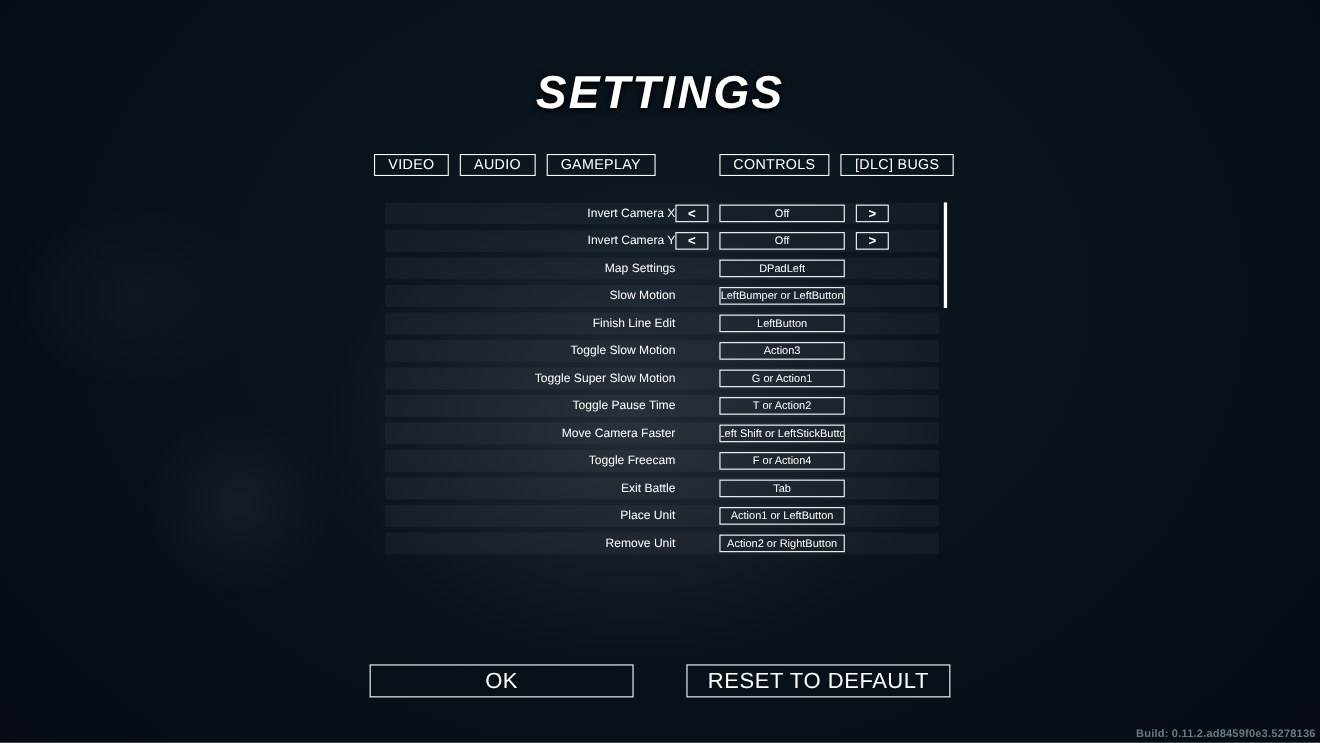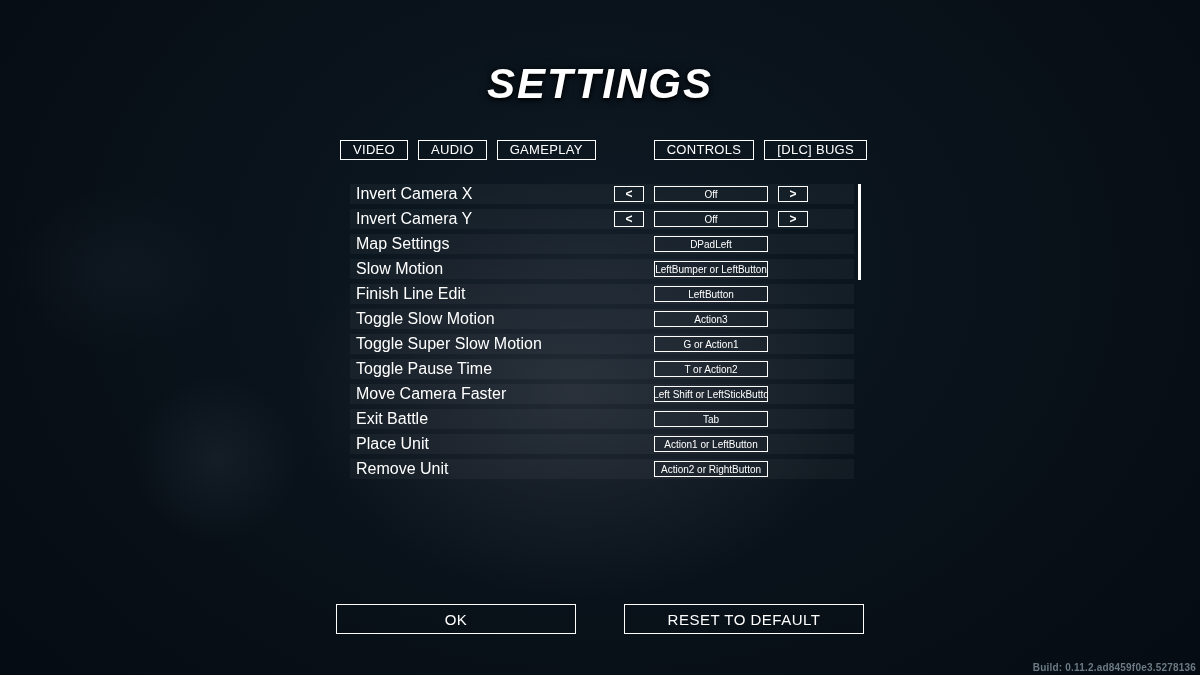--- a/index.html
+++ b/index.html
@@ -69,22 +69,23 @@
   }
   .row {
     display: flex;
     align-items: center;
     height: 20px;
     background: rgba(255,255,255,0.04);
     padding-left: 6px;
     position: relative;
   }
   .row-label {
-    font-size: 16px;
+    font-size: 11px;
     flex: 0 0 258px;
+    text-align: right;
   }
   .arrow-btn {
     width: 30px;
     height: 16px;
     border: 1px solid #fff;
     background: rgba(0,0,0,0.0);
     font-size: 12px;
     line-height: 10px;
     display: flex;
     align-items: center;
@@ -131,21 +132,21 @@
     justify-content: center;
     gap: 48px;
   }
   .big-btn {
     border: 1.5px solid #fff;
     height: 30px;
     width: 240px;
     display: flex;
     align-items: center;
     justify-content: center;
-    font-size: 15px;
+    font-size: 20px;
     letter-spacing: 0.5px;
     cursor: pointer;
     background: rgba(0,0,0,0);
   }
   .build {
     position: absolute;
     right: 4px;
     bottom: 2px;
     font-size: 10px;
     color: #6b7a84;
@@ -230,20 +231,26 @@
         <div class="bind-spacer-right"></div>
       </div>
 
       <div class="row">
         <span class="row-label">Move Camera Faster</span>
         <div class="bind-spacer-left"></div>
         <div class="value-box">Left Shift or LeftStickButto</div>
         <div class="bind-spacer-right"></div>
       </div>
 
+      <div class="row">
+        <span class="row-label">Toggle Freecam</span>
+        <div class="bind-spacer-left"></div>
+        <div class="value-box">F or Action4</div>
+        <div class="bind-spacer-right"></div>
+      </div>
 
       <div class="row">
         <span class="row-label">Exit Battle</span>
         <div class="bind-spacer-left"></div>
         <div class="value-box">Tab</div>
         <div class="bind-spacer-right"></div>
       </div>
 
       <div class="row">
         <span class="row-label">Place Unit</span>

